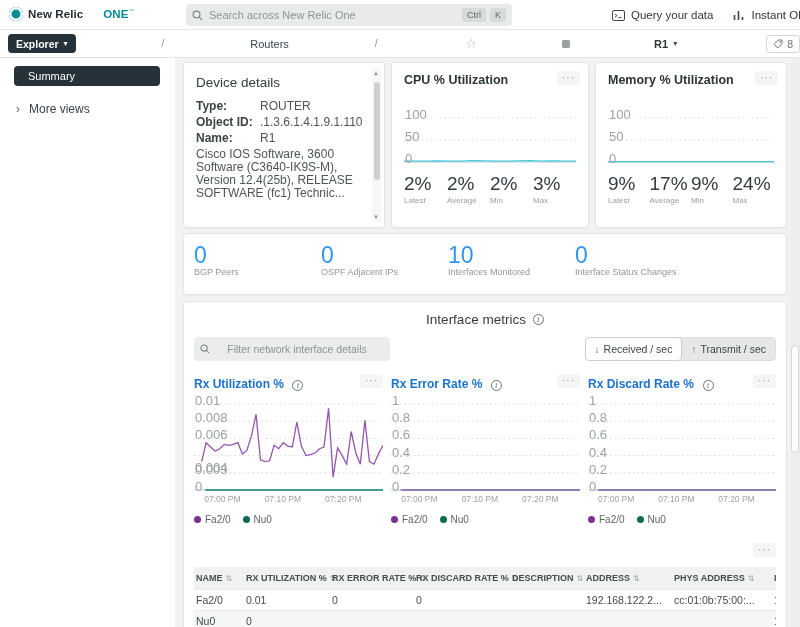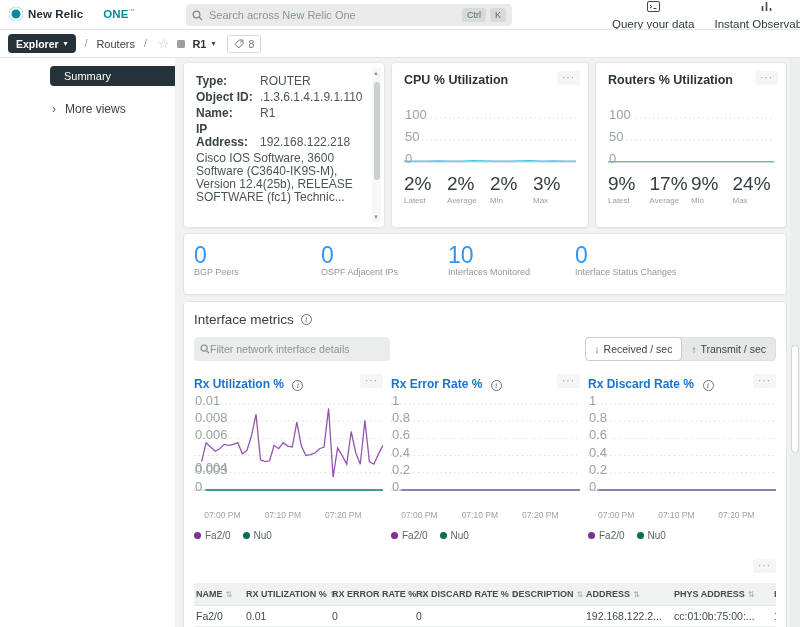--- a/index.html
+++ b/index.html
@@ -14,39 +14,39 @@
   .logo-text { font-size:11.5px; font-weight:bold; color:#222d33; letter-spacing:.1px; }
   .logo-one { color:#008c99; margin-left:20px; }
   .logo-tm { font-size:6px; color:#6fb3ba; vertical-align:top; }
   .searchbox { position:absolute; left:186px; top:4px; width:326px; height:22px; background:#e9ebeb;
     border-radius:4px; display:flex; align-items:center; padding:0 6px; }
   .searchbox input { flex:1; border:none; background:transparent; outline:none; font-size:11px; color:#38423f;
     font-family:inherit; margin-left:6px; }
   .searchbox input::placeholder { color:#8b9595; }
   .kbd { background:#d7dada; color:#5e6969; font-size:9px; border-radius:3px; padding:2px 5px; margin-left:4px; }
   .hdr-right { position:absolute; left:612px; top:0; height:30px; display:flex; align-items:center; gap:20px; white-space:nowrap; }
-  .hdr-btn { display:flex; align-items:center; gap:6px; font-size:11.5px; color:#2d3a3a; cursor:pointer;flex-direction:column; }
+  .hdr-btn { display:flex; align-items:center; gap:6px; font-size:11.5px; color:#2d3a3a; cursor:pointer; }
 
   
   #breadcrumb { position:relative; height:28px; background:#fff; border-bottom:1px solid #e3e5e5;
-    display:flex; align-items:center; padding-left:8px; }
+    display:flex; align-items:center; padding-left:8px;justify-content:space-between; }
   .explorer-btn { background:#253239; color:#fff; font-size:10.5px; font-weight:bold; border-radius:4px;
     height:19px; padding:0 8px; display:flex; align-items:center; gap:5px; }
   .explorer-btn .caret { font-size:8px; }
   .bc-sep { color:#8a9393; font-size:10px; margin:0 9px; }
   .bc-item { font-size:11px; color:#39434a; }
   .star { color:#b4bbbb; font-size:13px; margin:0 8px 0 2px; }
   .sq-icon { width:8px; height:8px; background:#99a1a1; border-radius:1.5px; margin-right:7px; }
   .entity { font-size:11px; font-weight:bold; color:#2c3636; display:flex; align-items:center; gap:5px; }
   .entity .caret { font-size:8px; color:#434d4d; font-weight:normal; }
   .tag-badge { margin-left:12px; height:18px; border:1px solid #d3d6d6; border-radius:3px;
     display:flex; align-items:center; gap:4px; padding:0 6px; color:#6a7575; font-size:10.5px; }
 
   
-  #sidebar { position:absolute; left:0; top:58px; width:175px; bottom:0; background:#fff;margin-left:36px; }
+  #sidebar { position:absolute; left:0; top:58px; width:175px; bottom:0; background:#fff; }
   .summary-btn { margin:8px 15px 0 14px; height:20px; background:#253239; border-radius:4px;
     color:#fff; font-size:11px; line-height:20px; padding-left:14px; }
   .more-views { margin:16px 0 0 16px; font-size:12px; color:#39424a; display:flex; align-items:center; gap:9px; }
   .more-views .chev { font-size:12px; color:#5c6666; }
 
   #main { position:absolute; left:175px; top:58px; width:625px; bottom:0; background:#f1f2f2; }
   .card { position:absolute; background:#fff; border:1px solid #e3e5e5; border-radius:4px;
     box-shadow:0 1px 2px rgba(0,0,0,.04); }
 
   
@@ -76,44 +76,44 @@
   .stat .l { font-size:8px; color:#98a1a1; margin-top:1px; }
 
   
   #kpi-card { left:8px; top:175px; width:604px; height:62px; display:flex; padding:9px 0 0 10px; }
   .kpi { width:127px; }
   .kpi .v { font-size:23px; color:#3095ee; line-height:24px; }
   .kpi .l { font-size:9px; color:#90999a; margin-top:0; }
 
   
   #iface-card { left:8px; top:243px; width:604px; height:334px; padding:10px; overflow:hidden; }
-  .sec-title { font-size:13.5px; color:#333d3d; display:flex; align-items:center; gap:7px; }
+  .sec-title { font-size:13.5px; color:#333d3d; display:flex; align-items:center; gap:7px;justify-content:center; }
   .info { display:inline-block; width:11px; height:11px; border:1px solid #6a7474; border-radius:50%;
     color:#6a7474; font-size:8px; line-height:10px; text-align:center;
     font-family:"DejaVu Serif",serif; font-style:italic; }
   .filter-row { position:relative; margin-top:10px; height:24px; }
   .filterbox { position:absolute; left:0; top:0; width:196px; height:24px; background:#ebecec; border-radius:4px;
     display:flex; align-items:center; padding:0 6px; }
   .filterbox input { flex:1; border:none; background:transparent; outline:none; font-size:10.5px; color:#38423f;
-    font-family:inherit; margin-left:0; }
+    font-family:inherit; margin-left:0;text-align:center; }
   .filterbox input::placeholder { color:#8b9595; }
   .toggle { position:absolute; right:0; top:0; height:24px; display:flex; background:#e6e8e8;
     border:1px solid #dcdfdf; border-radius:4px; font-size:10.5px; color:#3c4646; align-items:stretch; }
   .toggle .opt { display:flex; align-items:center; gap:4px; padding:0 9px; }
   .toggle .opt.active { background:#fff; border:1px solid #c9cecd; border-radius:4px; margin:-1px 0 -1px -1px; }
   .toggle .arr { font-size:10px; color:#5a6464; }
 
   .charts-row { display:flex; gap:8px; margin-top:13px; }
   .chart-col { width:189px; }
   .chart-head { position:relative; height:17px; }
   .chart-title { font-size:12px; font-weight:bold; color:#1a73cd; }
   .chart-head .info { margin-left:4px; }
   .chart-head .menu-dots { top:0; right:0; }
   .chart-col .plot { height:96px; margin-top:4px; }
-  .xlabels { position:relative; height:12px; margin-top:19px; }
+  .xlabels { position:relative; height:12px; margin-top:3px; }
   .xlabels span { position:absolute; top:0; transform:translateX(-50%); font-size:8.5px; color:#9aa3a3; white-space:nowrap; }
   .legend { display:flex; gap:12px; margin-top:8px; align-items:center; }
   .legend-item { display:flex; align-items:center; gap:4px; font-size:10px; color:#5c6666; }
   .dot { width:7px; height:7px; border-radius:50%; }
 
   
   .table-menu-row { height:22px; margin-top:18px; position:relative; }
   .table-wrap { overflow:hidden; margin-top:2px; }
   table { border-collapse:collapse; table-layout:fixed; width:660px; }
   th { background:#f0f1f1; font-size:9px; color:#434d4d; text-align:left; height:22px;
@@ -194,35 +194,32 @@
   <div class="summary-btn">Summary</div>
   <div class="more-views">
     <span class="chev">›</span>
     <span>More views</span>
   </div>
 </div>
 
 <div id="main">
 
   <div class="card" id="device-card">
+    <div class="card-h1">Device details</div>
     <div class="dfield">
       <span class="lbl">Type:</span>
       <span class="val">ROUTER</span>
       </div>
     <div class="dfield">
       <span class="lbl">Object ID:</span>
       <span class="val">.1.3.6.1.4.1.9.1.110</span>
       </div>
     <div class="dfield">
       <span class="lbl">Name:</span>
       <span class="val">R1</span>
-      </div>
-    <div class="dfield">
-      <span class="lbl">IP Address:</span>
-      <span class="val">192.168.122.218</span>
       </div>
     <div class="dfield">
       <span class="val">Cisco IOS Software, 3600 Software (C3640-IK9S-M), Version 12.4(25b), RELEASE SOFTWARE (fc1) Technic...</span>
       </div>
 
     <div class="dscroll">
       <span class="up">▲</span>
       <span class="thumb"></span>
       <span class="dn">▼</span>
     </div>
@@ -257,21 +254,21 @@
           <div class="l">Min</div>
         </div>
       <div class="stat">
           <div class="v">3%</div>
           <div class="l">Max</div>
         </div>
     </div>
   </div>
 
   <div class="card" id="mem-card">
-    <div class="chart-card-title">Routers % Utilization</div>
+    <div class="chart-card-title">Memory % Utilization</div>
     <span class="menu-dots">···</span>
     <div class="plot miniplot">
         <svg width="166" height="54">
           <line x1="0" x2="166" y1="9" y2="9" stroke="#d8dcdc" stroke-dasharray="1.5,3"></line>
           <line x1="0" x2="166" y1="31" y2="31" stroke="#d8dcdc" stroke-dasharray="1.5,3"></line>
           <line x1="0" x2="166" y1="53" y2="53" stroke="#c6cbcb"></line>
           <polyline points="0.0,52.7 166.0,52.7" fill="none" stroke="#45c5d8" stroke-width="1.3"></polyline>
         </svg>
         <div class="ytick" style="top: -2px;">100</div>
         <div class="ytick" style="top: 20px;">50</div>

